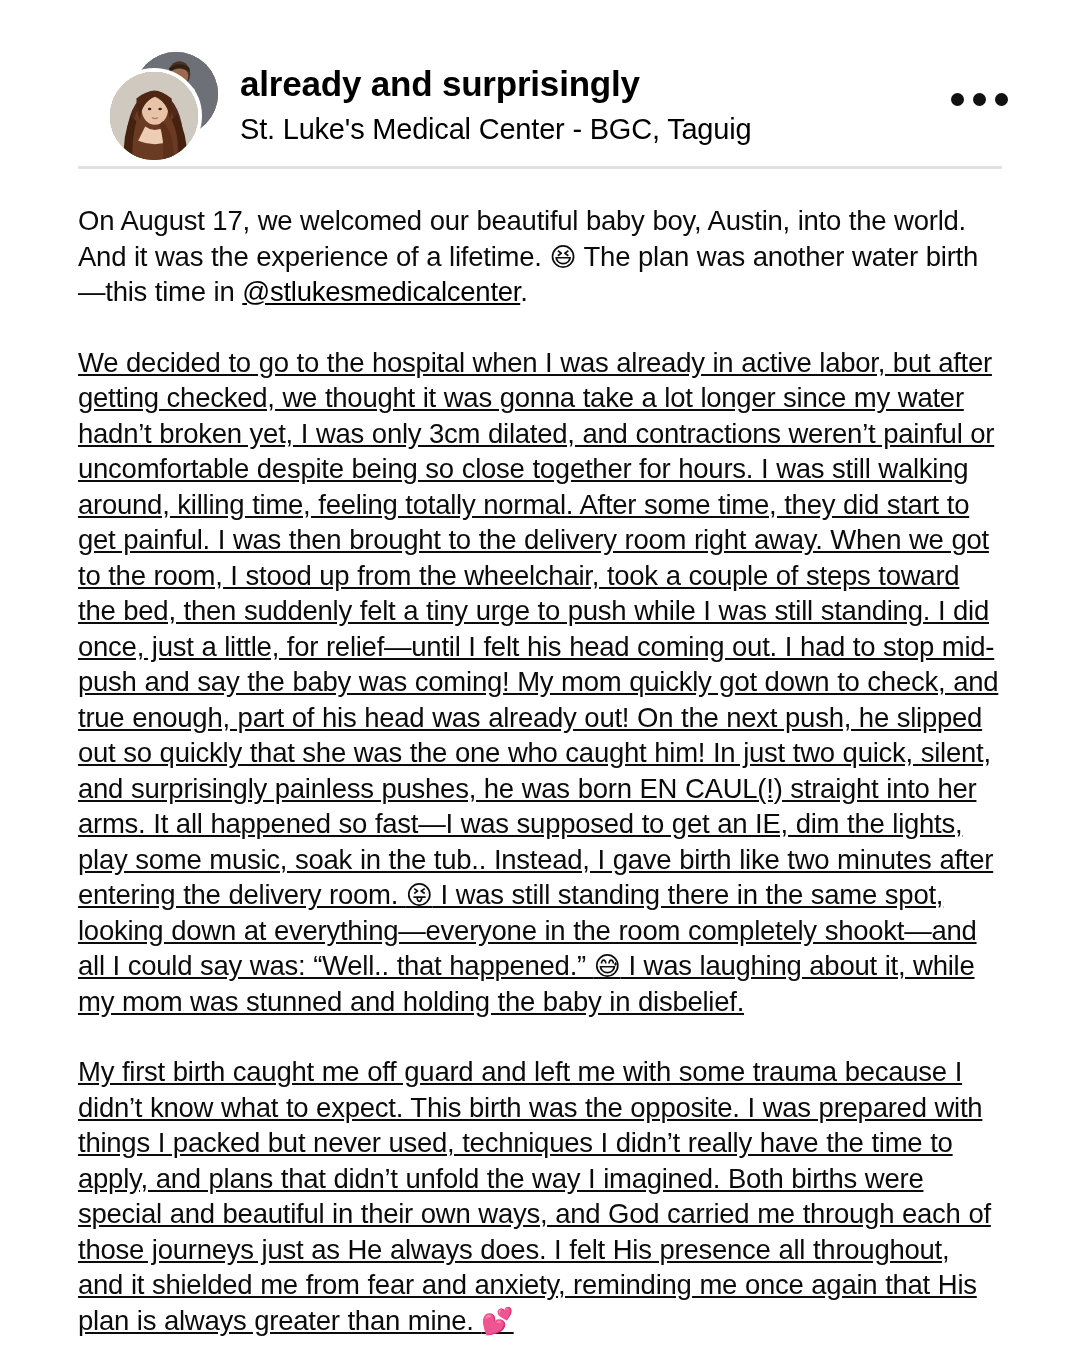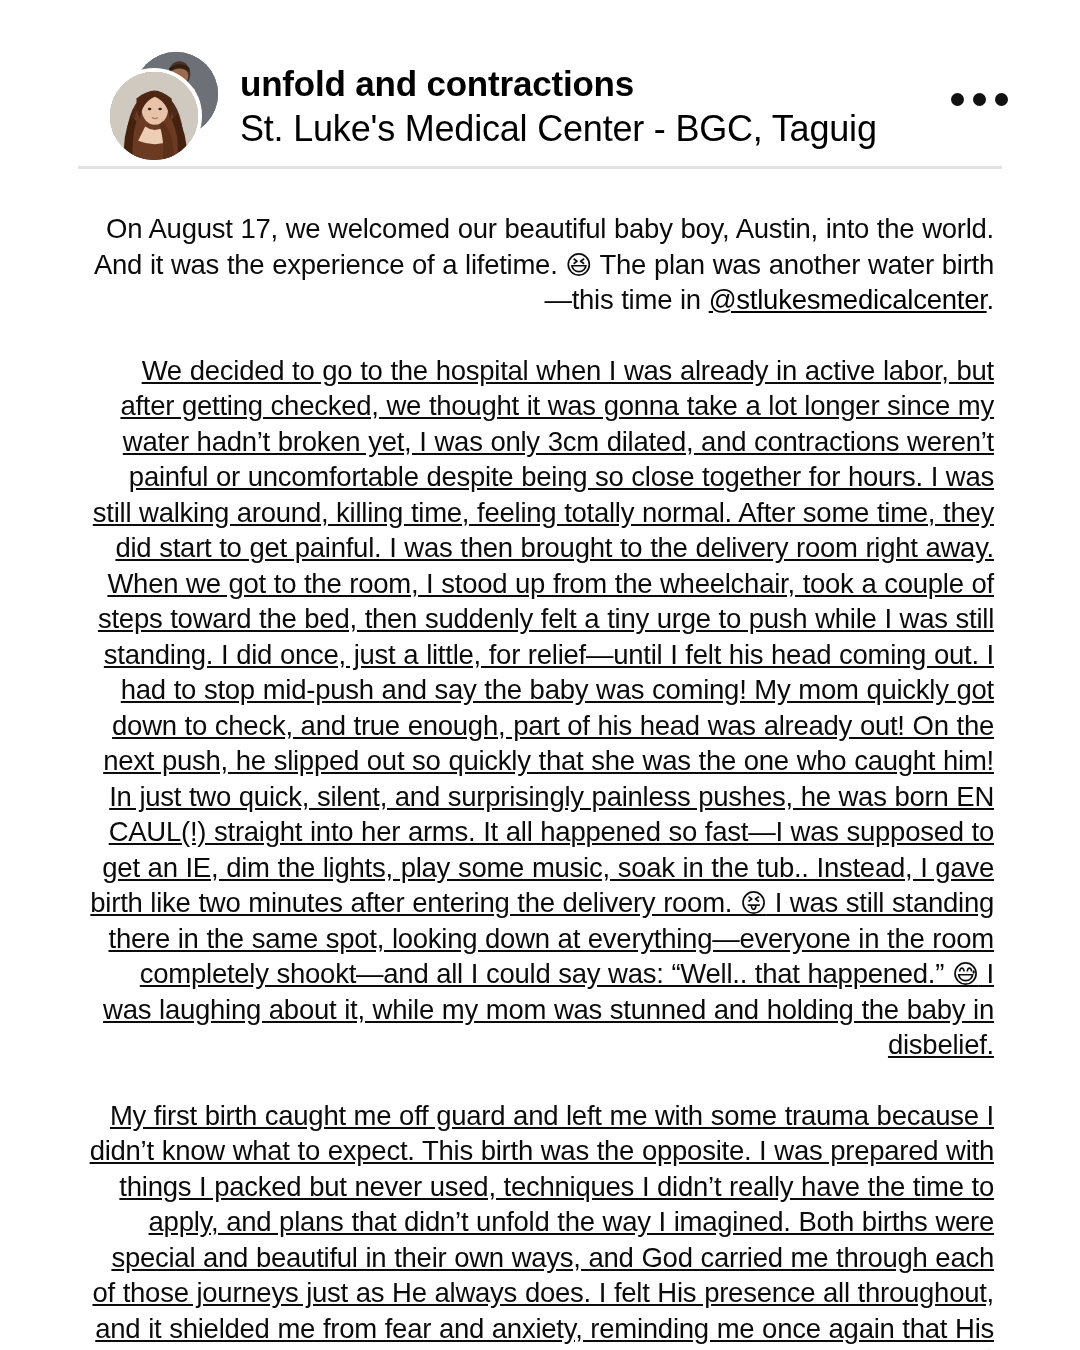--- a/index.html
+++ b/index.html
@@ -93,21 +93,21 @@
     color: #000;
   }
   .title-line .uname {
     font-weight: 700;
   }
   .title-line .conj {
     font-weight: 700;
   }
 
   .location-line {
-    font-size: 36px;
+    font-size: 29px;
     line-height: 42px;
     letter-spacing: -0.2px;
     font-weight: 400;
     white-space: nowrap;
     color: #000;
   }
 
   .more-menu {
     flex: 0 0 auto;
     display: flex;
@@ -141,22 +141,22 @@
     padding: 34px 78px 0 78px;
     box-sizing: border-box;
     text-align: center;
   }
 
   .para {
     font-size: 27.5px;
     line-height: 35.5px;
     letter-spacing: -0.25px;
     color: #0b0b0b;
-    text-align: right;
-    margin: 8px;
+    text-align: left;
+    margin: 0;
     word-spacing: 0.4px;
   }
 
   .para + .para {
     margin-top: 35px;
     text-decoration: underline;
   }
 
   .mention {
     text-decoration: underline;
@@ -208,21 +208,21 @@
           <path d="M48 52 Q51 54 54 52" stroke="#b5745c" stroke-width="1.4" fill="none" stroke-linecap="round"></path>
           <path d="M40 62 Q51 70 62 62 L70 78 Q51 86 32 78 Z" fill="#edcdb3"></path>
           <path d="M30 56 Q24 78 26 100 L16 100 Q14 72 24 50 Z" fill="#44220f"></path>
           <path d="M70 54 Q80 76 78 100 L88 100 Q88 70 76 48 Z" fill="#44220f"></path>
           <path d="M60 56 Q74 72 72 100 L60 100 Q62 76 56 60 Z" fill="#5c3019"></path>
         </svg>
       </div>
     </div>
 
     <div class="header-text">
-      <div class="title-line"><span class="uname">unfold</span><span class="conj"> and </span><span class="uname">contractions</span></div>
+      <div class="title-line"><span class="uname">already</span><span class="conj"> and </span><span class="uname">surprisingly</span></div>
       <div class="location-line">St. Luke's Medical Center - BGC, Taguig</div>
     </div>
 
     <div class="more-menu">
       <span class="dot"></span>
       <span class="dot"></span>
       <span class="dot"></span>
     </div>
   </div>
 

